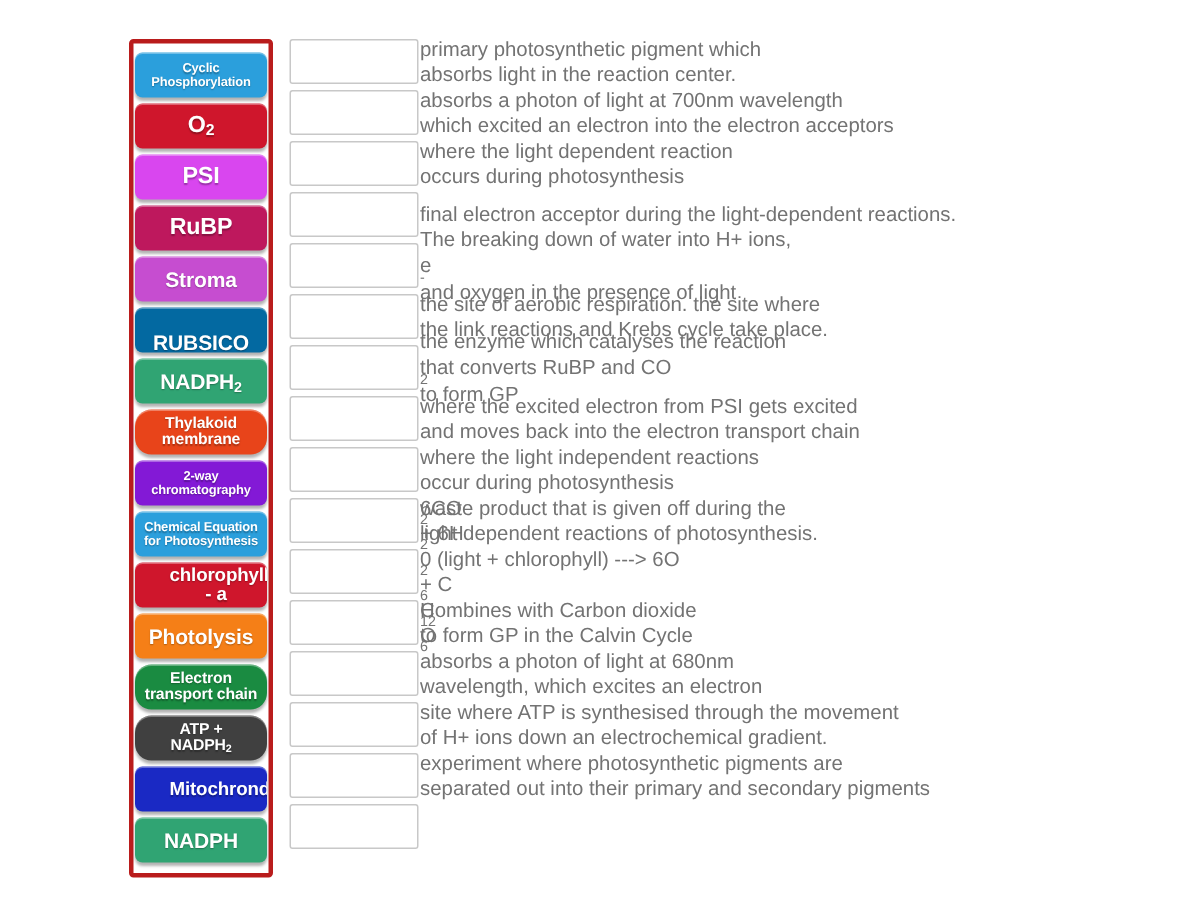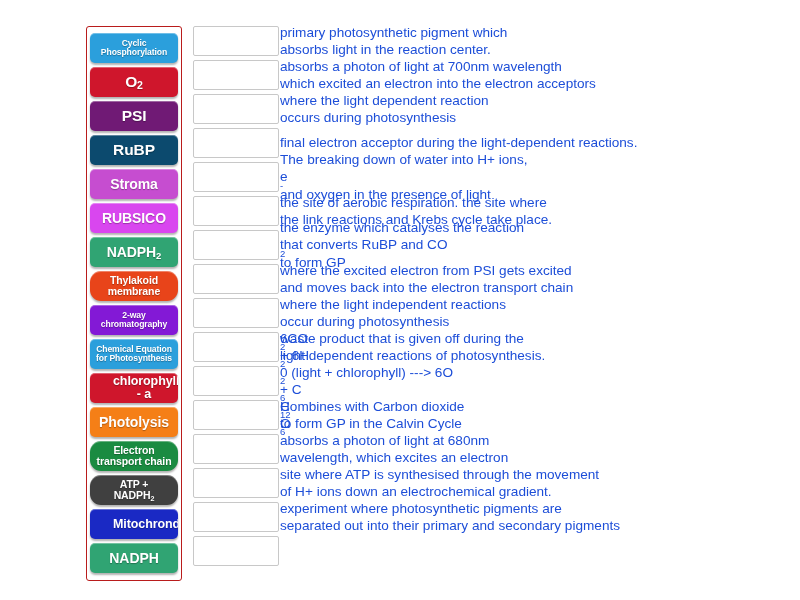--- a/index.html
+++ b/index.html
@@ -21,21 +21,21 @@
   }
 
   
   #tile-tray {
     position: absolute;
     left: 86px;
     top: 26px;
     width: 96px;
     padding: 3px 0 3px 0;
     background: #ffffff;
-    border: 1px solid #b91c1c;
+    border: 3px solid #b91c1c;
     border-radius: 3px;
   }
 
   .tile {
     position: relative;
     width: 88px;
     height: 30px;
     margin: 3px auto 4px auto;
     border-radius: 5px;
     display: flex;
@@ -90,21 +90,21 @@
   
   #definitions-column {
     position: absolute;
     left: 280px;
     top: 24px;
     width: 505px;
   }
 
   .definition {
     height: 34px;
-    color: #1d4ed8;
+    color: #737373;
     font-size: 13.6px;
     line-height: 17.1px;
     display: flex;
     flex-direction: column;
     justify-content: center;
     white-space: pre-line;
   }
 
   .definition sub {
     font-size: 0.70em;
@@ -122,30 +122,30 @@
 
 <div id="app">
 
   <div id="tile-tray">
       <div class="tile fs-xs" style="background: rgb(43, 159, 220);">
         <span class="tile-text">Cyclic<br>Phosphorylation</span>
       </div>
       <div class="tile fs-xl" style="background: rgb(207, 22, 44);">
         <span class="tile-text">O<sub>2</sub></span>
       </div>
-      <div class="tile fs-xl" style="background: #701a75;">
+      <div class="tile fs-xl" style="background: #d946ef;">
         <span class="tile-text">PSI</span>
       </div>
-      <div class="tile fs-xl" style="background: #0c4a6e;">
+      <div class="tile fs-xl" style="background: #be185d;">
         <span class="tile-text">RuBP</span>
       </div>
       <div class="tile fs-lg" style="background: rgb(198, 77, 208);">
         <span class="tile-text">Stroma</span>
       </div>
-      <div class="tile fs-lg" style="background: #d946ef;">
+      <div class="tile fs-lg" style="background: #0369a1; align-items: flex-end;">
         <span class="tile-text">RUBSICO</span>
       </div>
       <div class="tile fs-lg" style="background: rgb(48, 164, 115);">
         <span class="tile-text">NADPH<sub>2</sub></span>
       </div>
       <div class="tile fs-sm" style="background: rgb(232, 68, 26);">
         <span class="tile-text">Thylakoid<br>membrane</span>
       </div>
       <div class="tile fs-xs" style="background: rgb(131, 25, 214);">
         <span class="tile-text">2-way<br>chromatography</span>

